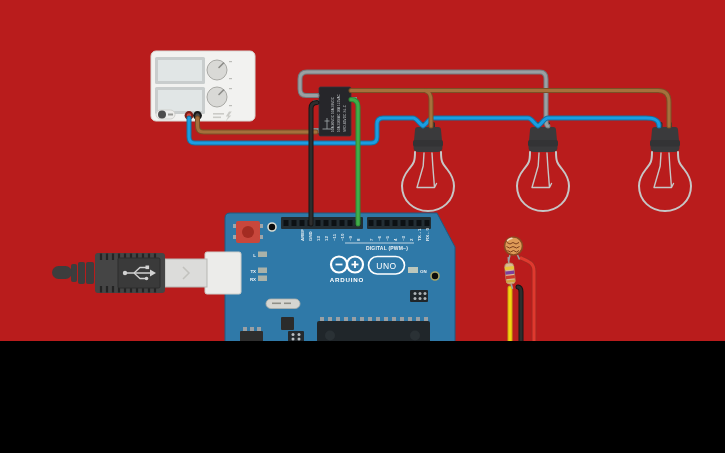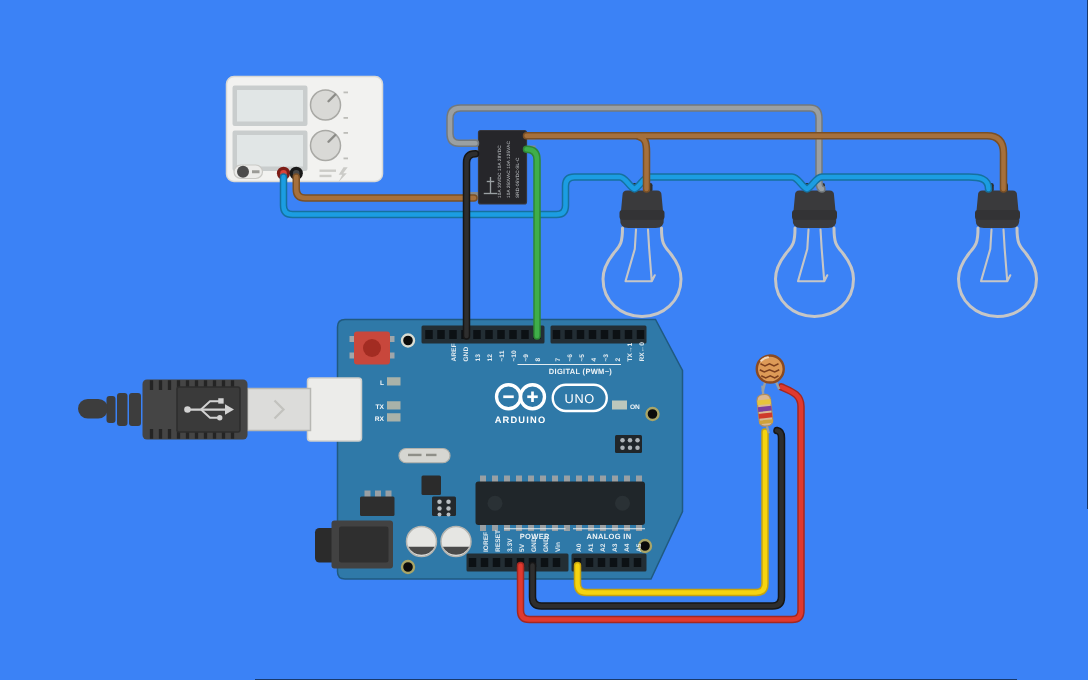--- a/index.html
+++ b/index.html
@@ -1,16 +1,16 @@
 <!DOCTYPE html>
 <html><head>
 <meta charset="utf-8">
 <style>
   html,body{margin:0;padding:0;background:#000;}
-  #stage{position:relative;width:725px;height:453px;background:#3b82f6;overflow:hidden;
+  #stage{position:relative;width:725px;height:341px;background:#b91c1c;overflow:hidden;
          font-family:"Liberation Sans",sans-serif;}
   svg text{font-family:"Liberation Sans",sans-serif;}
   .pinlab{font-size:4.4px;font-weight:bold;fill:#e3ecf1;}
   .seclab{font-size:5px;font-weight:bold;fill:#eef4f7;letter-spacing:.2px;}
   .boardlab{fill:#f2f6f8;}
   .relaytxt{font-size:3.1px;fill:#c9cdd0;letter-spacing:.1px;}
 </style>
 </head>
 <body>
 

